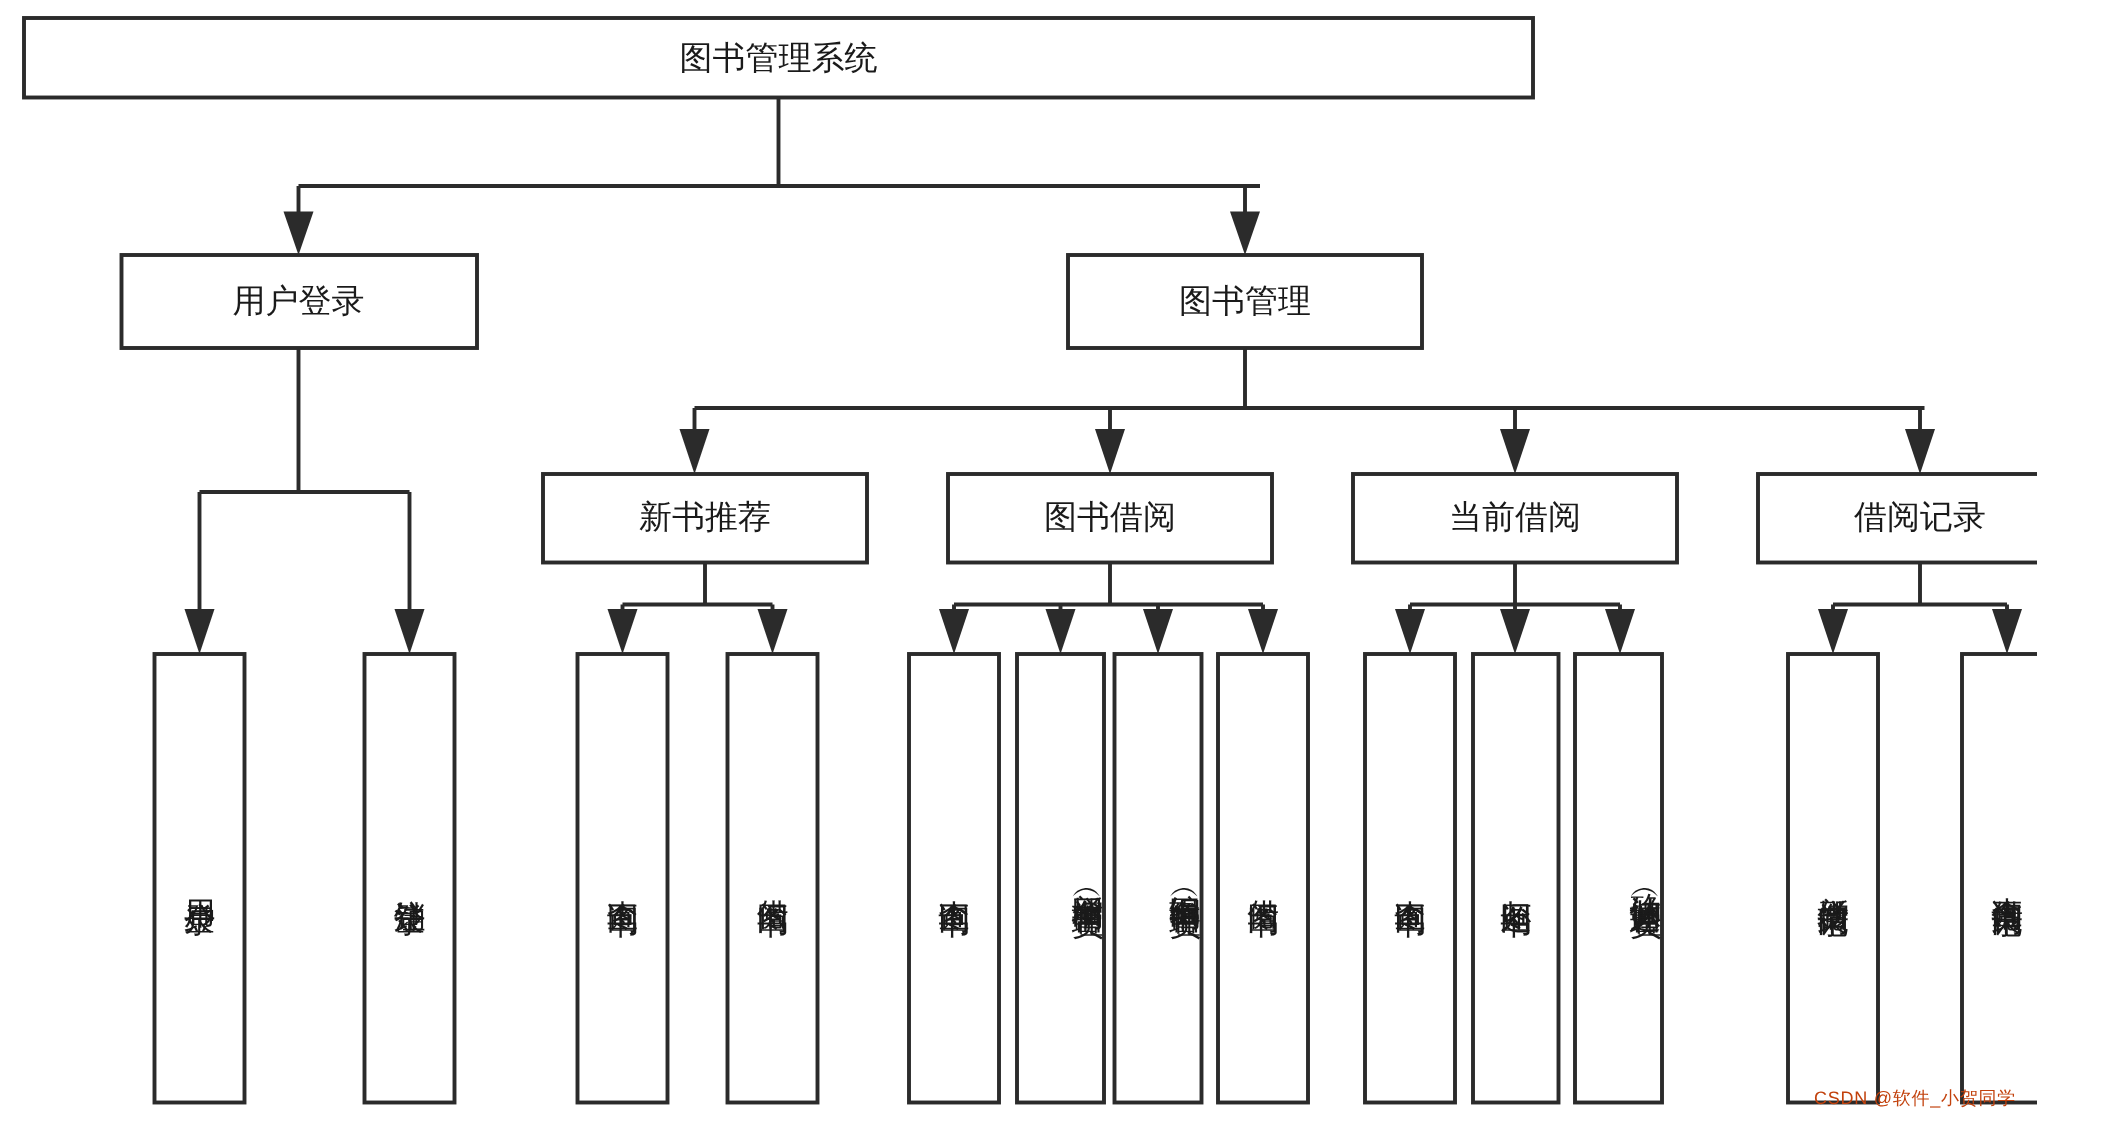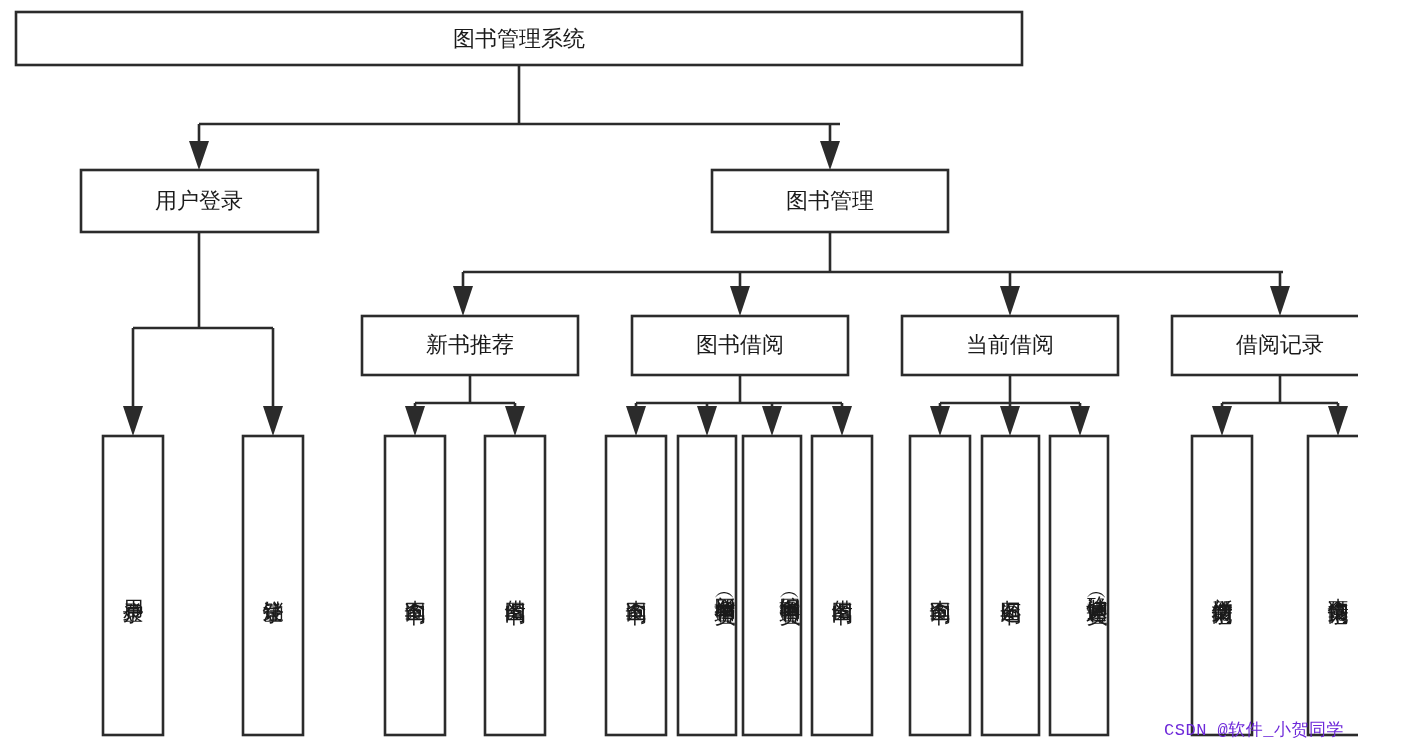--- a/index.html
+++ b/index.html
@@ -55,23 +55,23 @@
     color: #1a1a1a;
     letter-spacing: 1.5px;
     white-space: nowrap;
     text-align: center;
     pointer-events: none;
   }
   .watermark {
     position: absolute;
     right: 14px;
     bottom: 6px;
-    font-family: Liberation Mono, monospace;
-    font-size: 17px;
-    color: #6d28d9;
+    font-family: Liberation Sans, sans-serif;
+    font-size: 12px;
+    color: #c2410c;
     letter-spacing: 0.5px;
     white-space: nowrap;
   }
 </style>
 </head>
 <body>
 
 <div id="stage">
 
   <svg id="diagram-svg" viewBox="0 0 1405 747">

